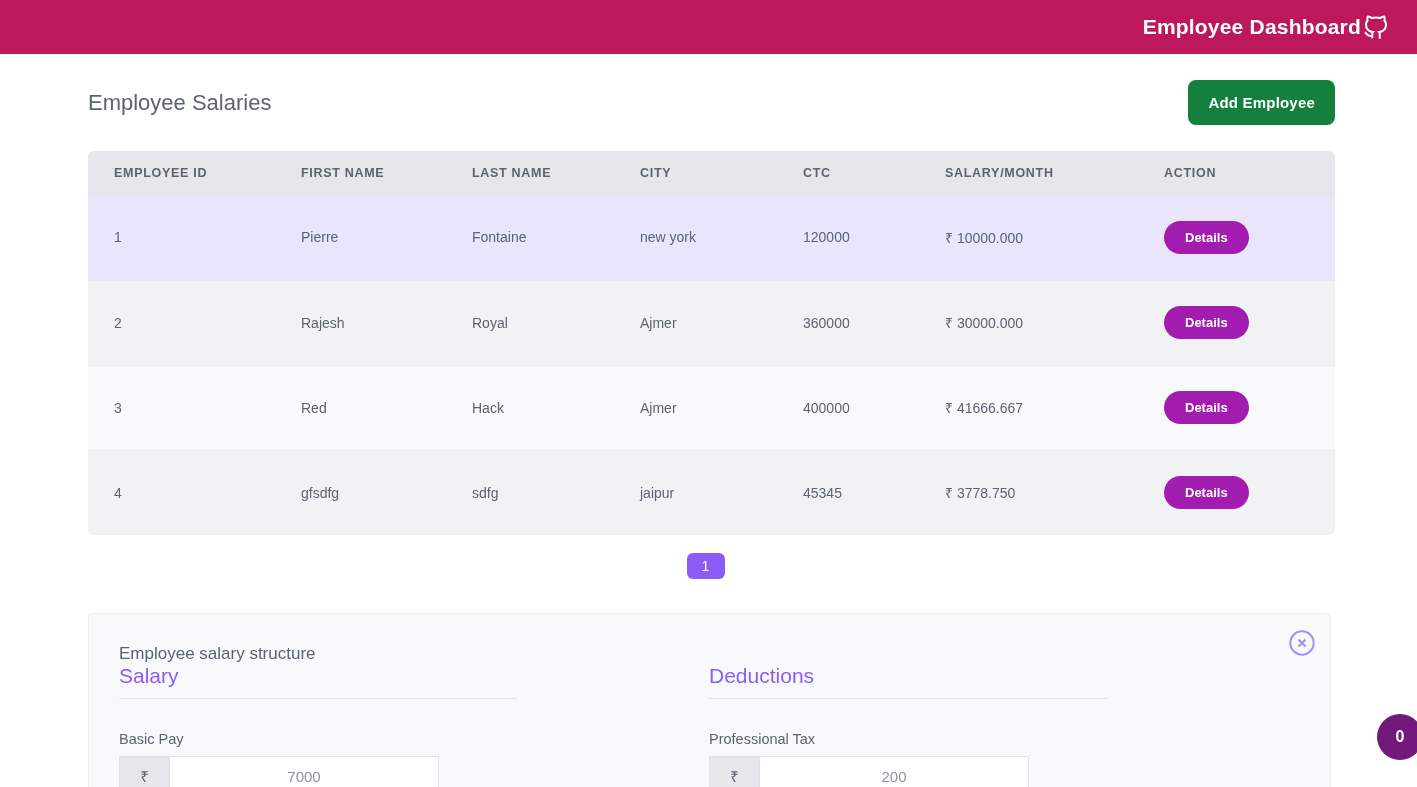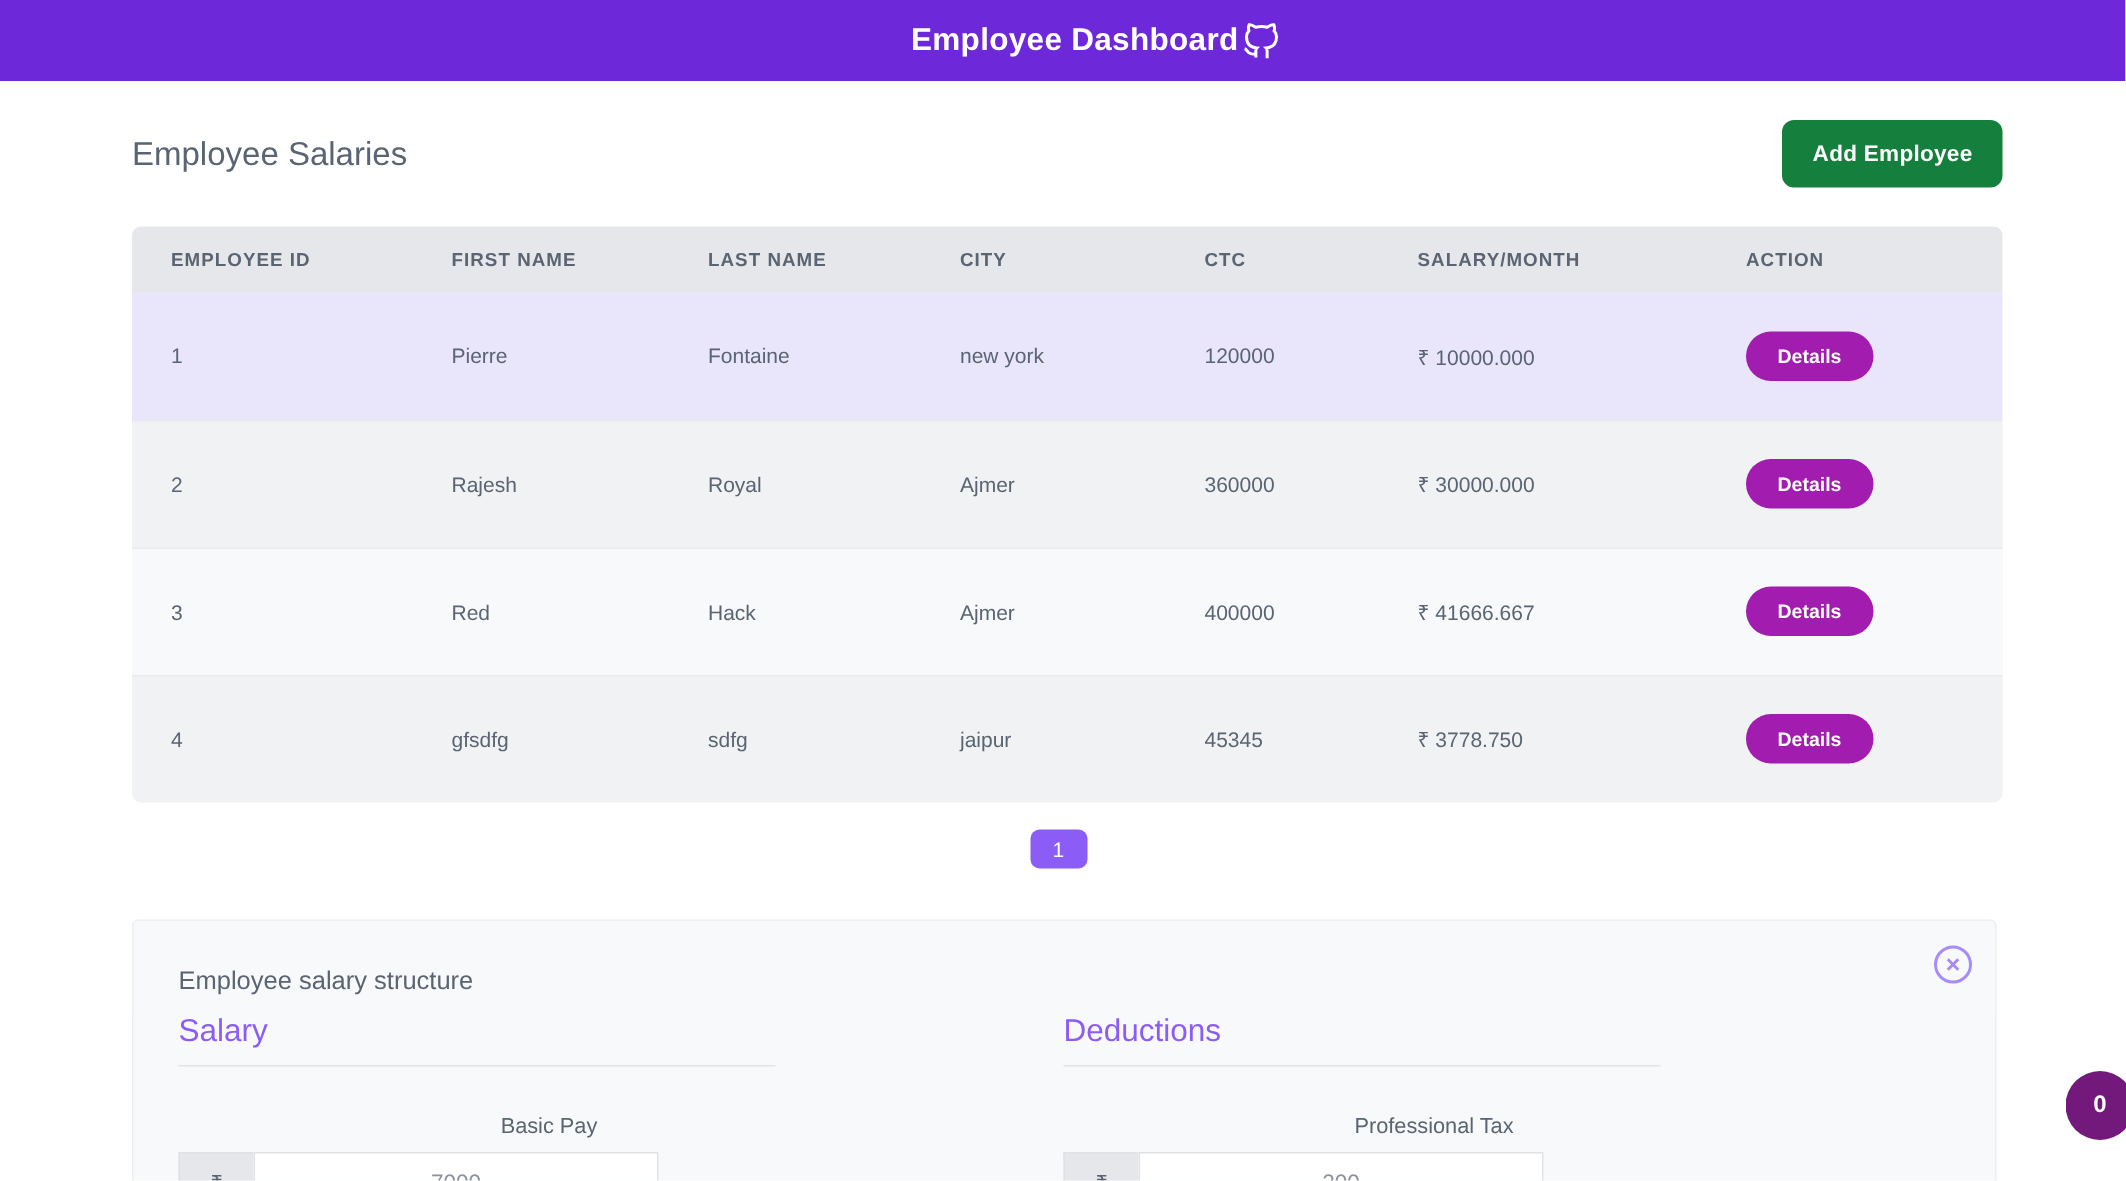--- a/index.html
+++ b/index.html
@@ -8,24 +8,24 @@
     width: 1417px;
     height: 787px;
     overflow: hidden;
     background: #ffffff;
     font-family: "Liberation Sans", sans-serif;
   }
 
   
   .navbar {
     height: 54px;
-    background: #6d28d9;
+    background: #be185d;
     display: flex;
     align-items: center;
-    justify-content: center;
+    justify-content: flex-end;
     padding: 0 26px 0 72px;
   }
   .navbar-title {
     color: #ffffff;
     font-size: 21px;
     font-weight: bold;
     letter-spacing: 0.2px;
   }
   .github-icon { width: 30px; height: 30px; display: block; }
 
@@ -143,39 +143,38 @@
     border: 1px solid #edeef0;
     border-radius: 4px;
     padding: 30px 0 0 0;
     position: relative;
     height: 220px;
   }
   .panel-title {
     font-size: 17px;
     color: #5a6472;
     padding-left: 30px;
-    margin-bottom: 12px;
+    margin-bottom: 0;
   }
   .panel-cols {
     display: flex;
     padding-left: 30px;
   }
   .panel-col { width: 494px; margin-right: 96px; }
   .col-head {
     color: #8c5cf6;
     font-size: 21px;
     padding-bottom: 10px;
     border-bottom: 1px solid #e3e4e7;
     width: 398px;
   }
   .field-label {
     color: #5a6472;
     font-size: 14.5px;
     margin: 32px 0 9px 0;
-    text-align: center;
   }
   .input-group { display: flex; width: 320px; }
   .input-addon {
     width: 50px;
     height: 40px;
     background: #e5e7ea;
     border: 1px solid #dfe1e4;
     border-right: none;
     display: flex;
     align-items: center;

